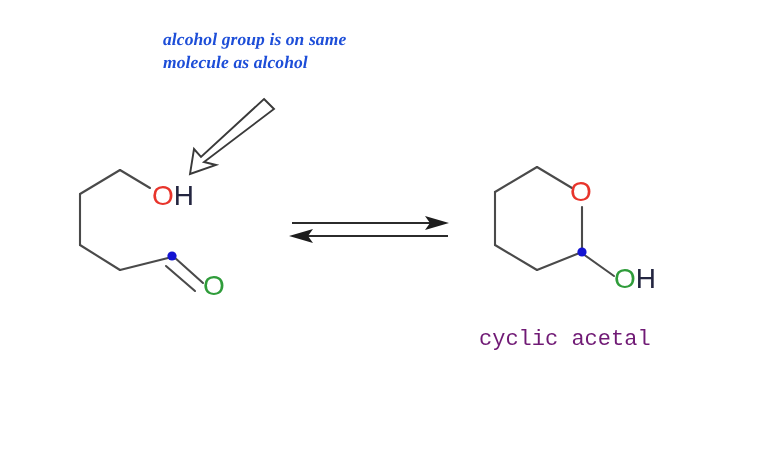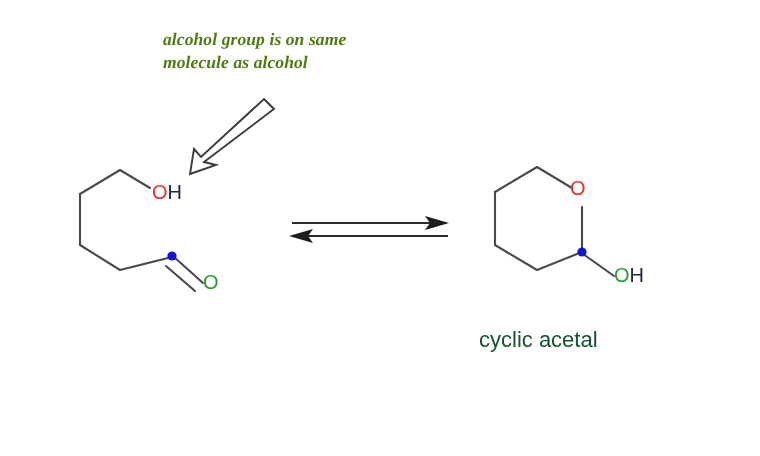--- a/index.html
+++ b/index.html
@@ -26,45 +26,45 @@
     height: 456px;
     display: block;
   }
   .annotation-text {
     position: absolute;
     font-family: "Liberation Serif", serif;
     font-style: italic;
     font-weight: bold;
     font-size: 17.5px;
     line-height: 23px;
-    color: #4d7c0f;
+    color: #1d4ed8;
     letter-spacing: 0.1px;
     white-space: nowrap;
     text-rendering: geometricPrecision;
   }
   #annotation-block {
     position: absolute;
     left: 163px;
     top: 28px;
   }
   .caption-text {
     position: absolute;
-    font-family: Liberation Sans, sans-serif;
+    font-family: Liberation Mono, monospace;
     font-size: 22px;
-    color: #14532d;
+    color: #701a75;
     white-space: nowrap;
   }
   #caption-cyclic-acetal {
     left: 479px;
     top: 327px;
   }
   .atom-label {
     position: absolute;
     font-family: "Liberation Sans", sans-serif;
-    font-size: 20px;
+    font-size: 28px;
     font-weight: 400;
     line-height: 1;
     white-space: nowrap;
     user-select: none;
   }
   .atom-O-red   { color: #e8342b; }
   .atom-O-green { color: #2f9c3a; }
   .atom-H-dark  { color: #232540; }
   #label-left-oh   { left: 152px; top: 182px; }
   #label-left-o    { left: 203px; top: 272px; }

